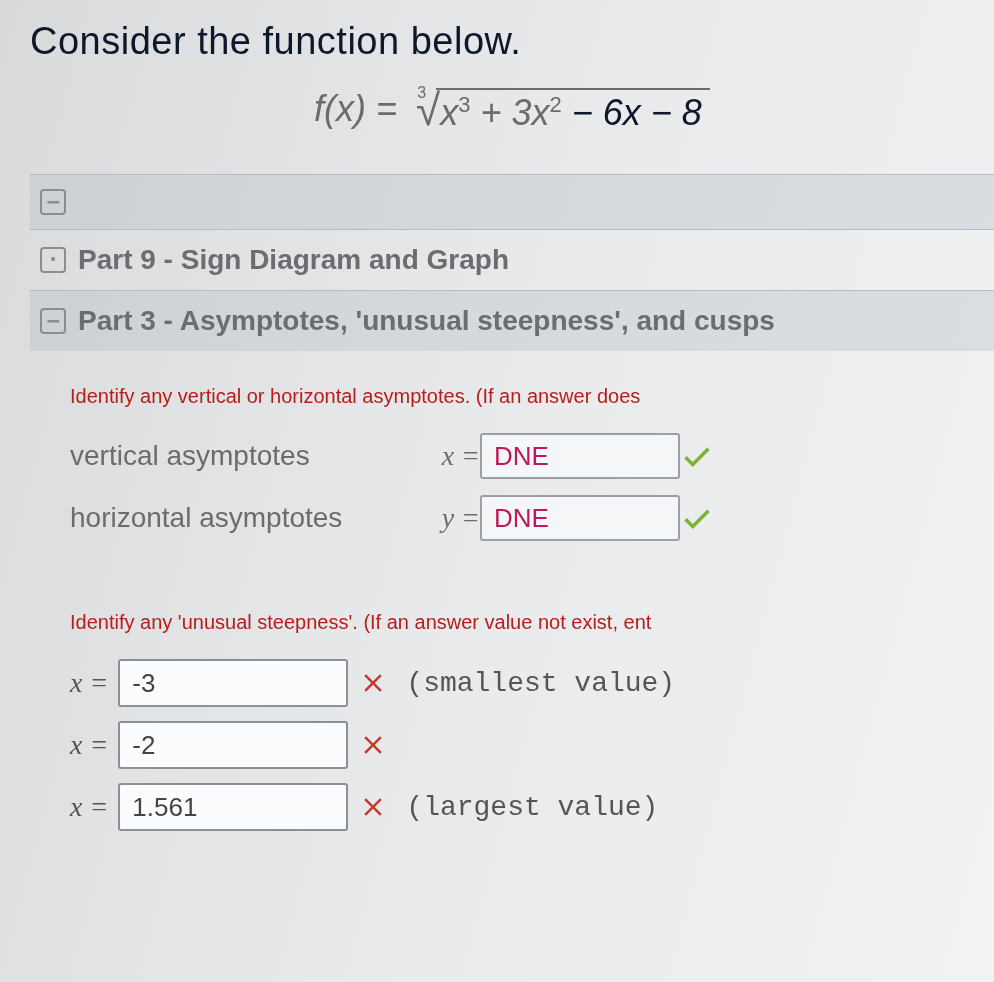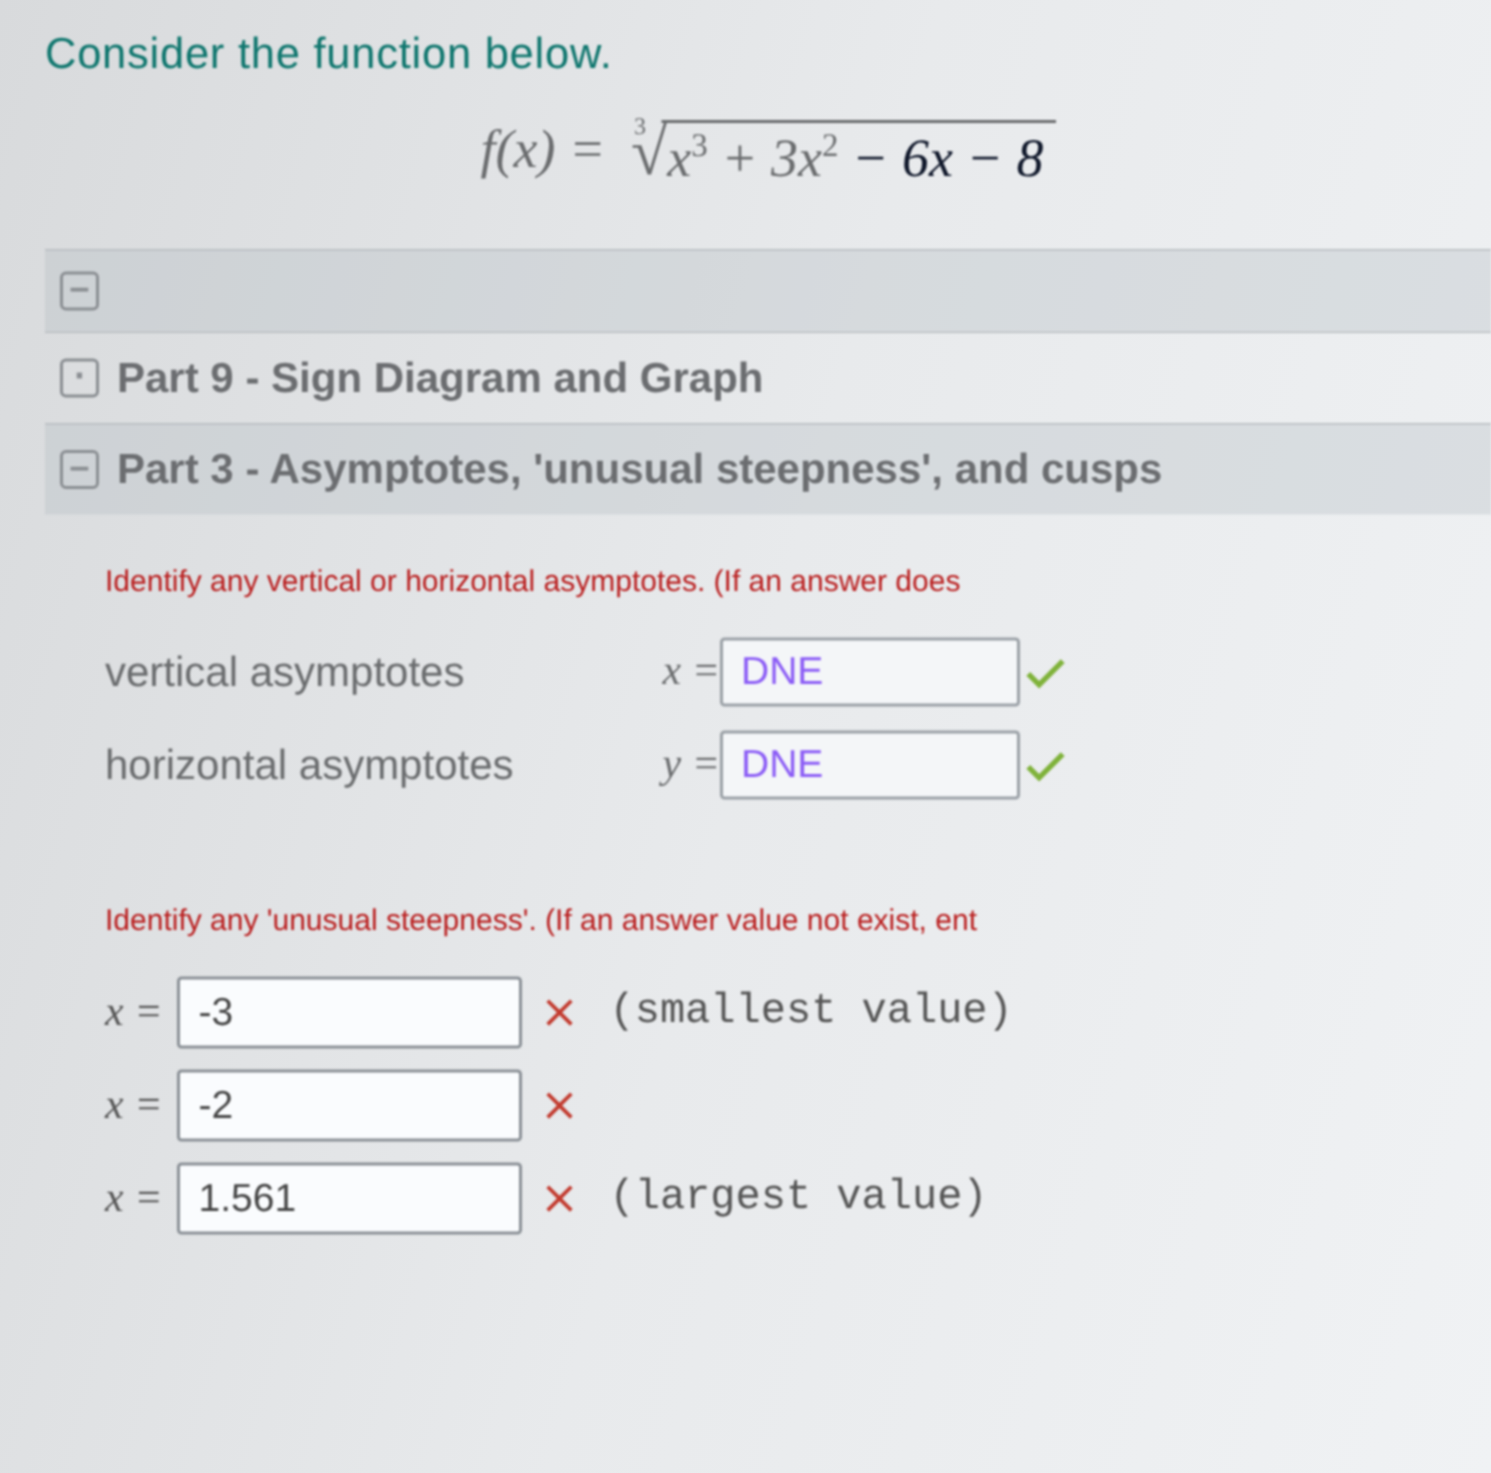--- a/index.html
+++ b/index.html
@@ -10,32 +10,32 @@
     background: linear-gradient(105deg, #d8dadc 0%, #e8eaec 50%, #f0f2f4 100%);
     color: #555;
     overflow: hidden;
     position: relative;
   }
   .page {
     padding: 20px 0 0 30px;
     filter: blur(0.6px);
   }
   .prompt {
-    font-size: 29px;
-    color: #0f766e;
+    font-size: 38px;
+    color: #0f172a;
     margin-bottom: 25px;
     font-weight: 500;
     letter-spacing: 0.5px;
   }
   .equation {
     text-align: center;
     font-size: 36px;
     color: #6a6c6e;
     margin: 10px 0 40px 0;
-    font-family: Liberation Serif, serif;
+    font-family: Liberation Sans, sans-serif;
     font-style: italic;
   }
   .equation .fn { font-style: italic; }
   .root-wrap {
     display: inline-flex;
     align-items: flex-start;
     position: relative;
     vertical-align: middle;
   }
   .root-index {
@@ -114,21 +114,21 @@
     width: 70px;
     text-align: right;
   }
   .answer-input {
     border: 2px solid #9aa0a6;
     background: #f4f6f8;
     padding: 6px 12px;
     font-size: 26px;
     width: 200px;
     height: 46px;
-    color: #8b5cf6;
+    color: #be185d;
     border-radius: 3px;
   }
   .check-icon {
     width: 34px;
     height: 34px;
     flex-shrink: 0;
   }
   .check-icon svg { width: 100%; height: 100%; }
   .x-icon {
     width: 30px;

